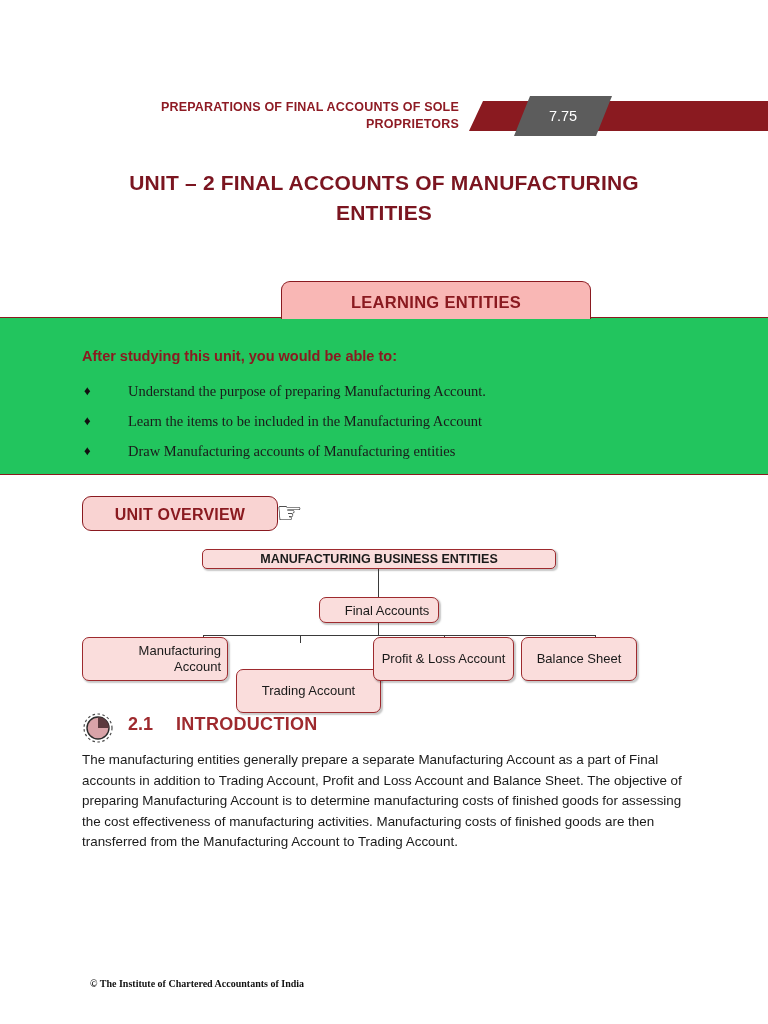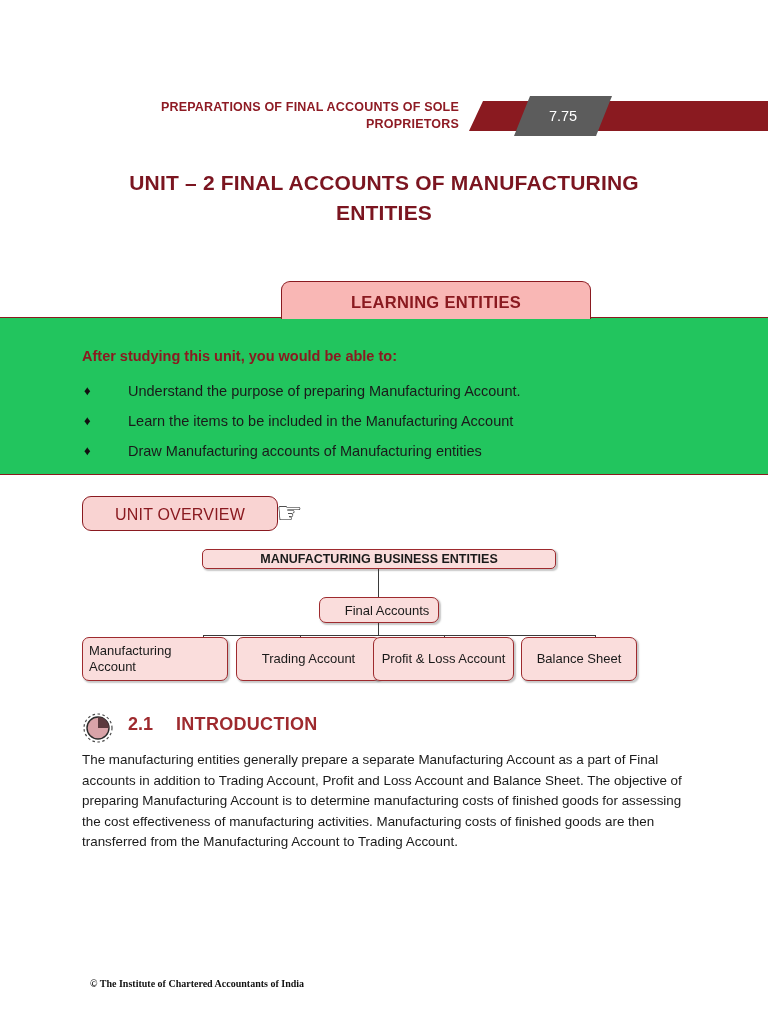--- a/index.html
+++ b/index.html
@@ -146,20 +146,21 @@
     position: absolute;
     left: 2px;
     top: 0;
     font-size: 13px;
     color: #111111;
   }
   .lo-text {
     position: absolute;
     left: 46px;
     top: 0;
+    font-family: Liberation Serif, serif;
   }
 
   
   .uo-box {
     position: absolute;
     left: 82px;
     top: 496px;
     width: 196px;
     height: 35px;
     background: #F9D3D2;
@@ -170,21 +171,21 @@
   .uo-label {
     position: absolute;
     left: 0;
     top: 0;
     width: 100%;
     height: 35px;
     line-height: 36px;
     text-align: center;
     color: #8A1A20;
     font-size: 16px;
-    font-weight: normal;
+    font-weight: bold;
     letter-spacing: 0.2px;
   }
   .uo-hand {
     position: absolute;
     left: 276px;
     top: 494px;
     width: 40px;
     height: 38px;
     line-height: 38px;
     font-size: 30px;
@@ -201,21 +202,21 @@
   }
   .node {
     position: absolute;
     background: #FADDDC;
     border: 1.4px solid #9E2A2E;
     border-radius: 7px;
     box-sizing: border-box;
     display: flex;
     align-items: center;
     justify-content: center;
-    text-align: left;
+    text-align: right;
     color: #1a1a1a;
     box-shadow: 1.5px 1.5px 1.5px rgba(0,0,0,0.22);
   }
   .node-root {
     left: 202px;
     top: 4px;
     width: 354px;
     height: 20px;
     font-size: 12.5px;
     font-weight: bold;
@@ -230,21 +231,21 @@
     padding-left: 16px;
   }
   .node-leaf {
     top: 92px;
     height: 44px;
     font-size: 13px;
     line-height: 16px;
     padding: 0 6px;
   }
   .leaf-0 { left: 82px;  width: 146px; }
-  .leaf-1 { left: 236px; width: 145px; }
+  .leaf-1 { left: 236px; width: 145px; margin-top: 32px; }
   .leaf-2 { left: 373px; width: 141px; }
   .leaf-3 { left: 521px; width: 116px; }
 
   .ln { position: absolute; background: #3a3a3a; }
   .ln-v-root  { left: 378px; top: 24px;  width: 1.4px; height: 28px; }
   .ln-v-mid   { left: 378px; top: 78px;  width: 1.4px; height: 13px; }
   .ln-h-bus   { left: 203px; top: 90px;  width: 393px; height: 1.4px; }
   .ln-d0 { left: 203px; top: 90px;  width: 1.4px; height: 8px; }
   .ln-d1 { left: 300px; top: 90px;  width: 1.4px; height: 8px; }
   .ln-d2 { left: 444px; top: 90px;  width: 1.4px; height: 8px; }

